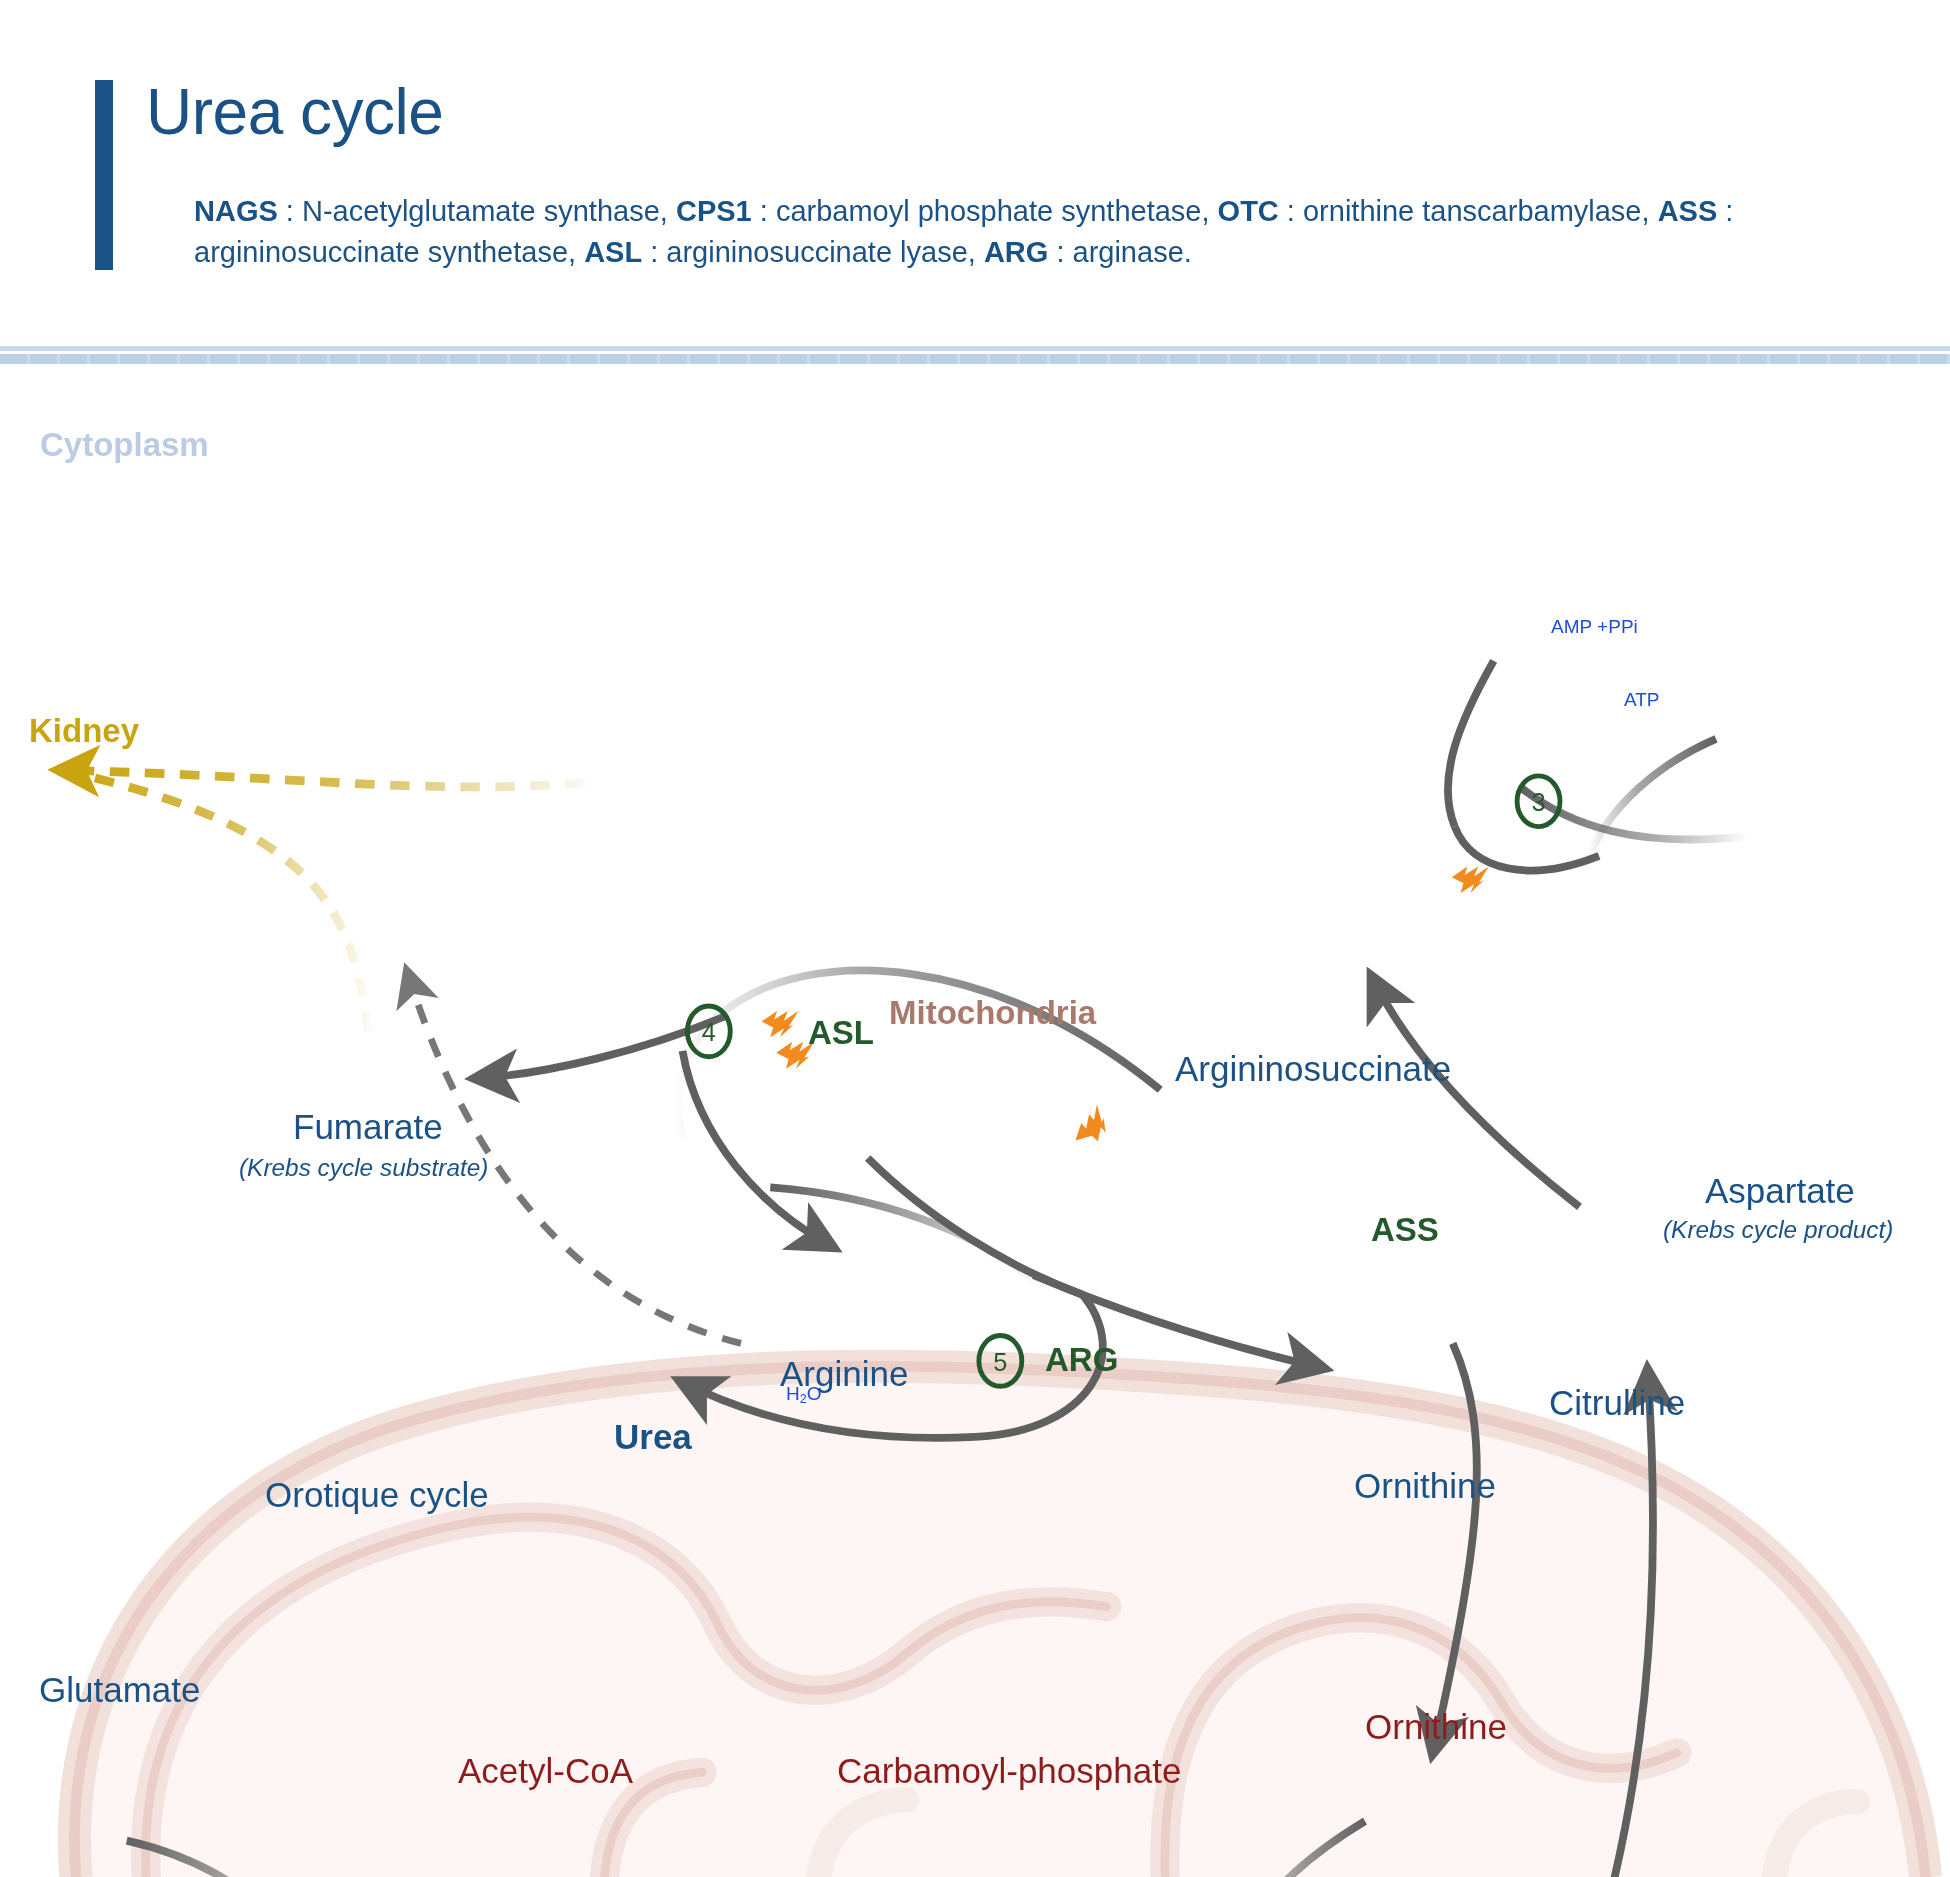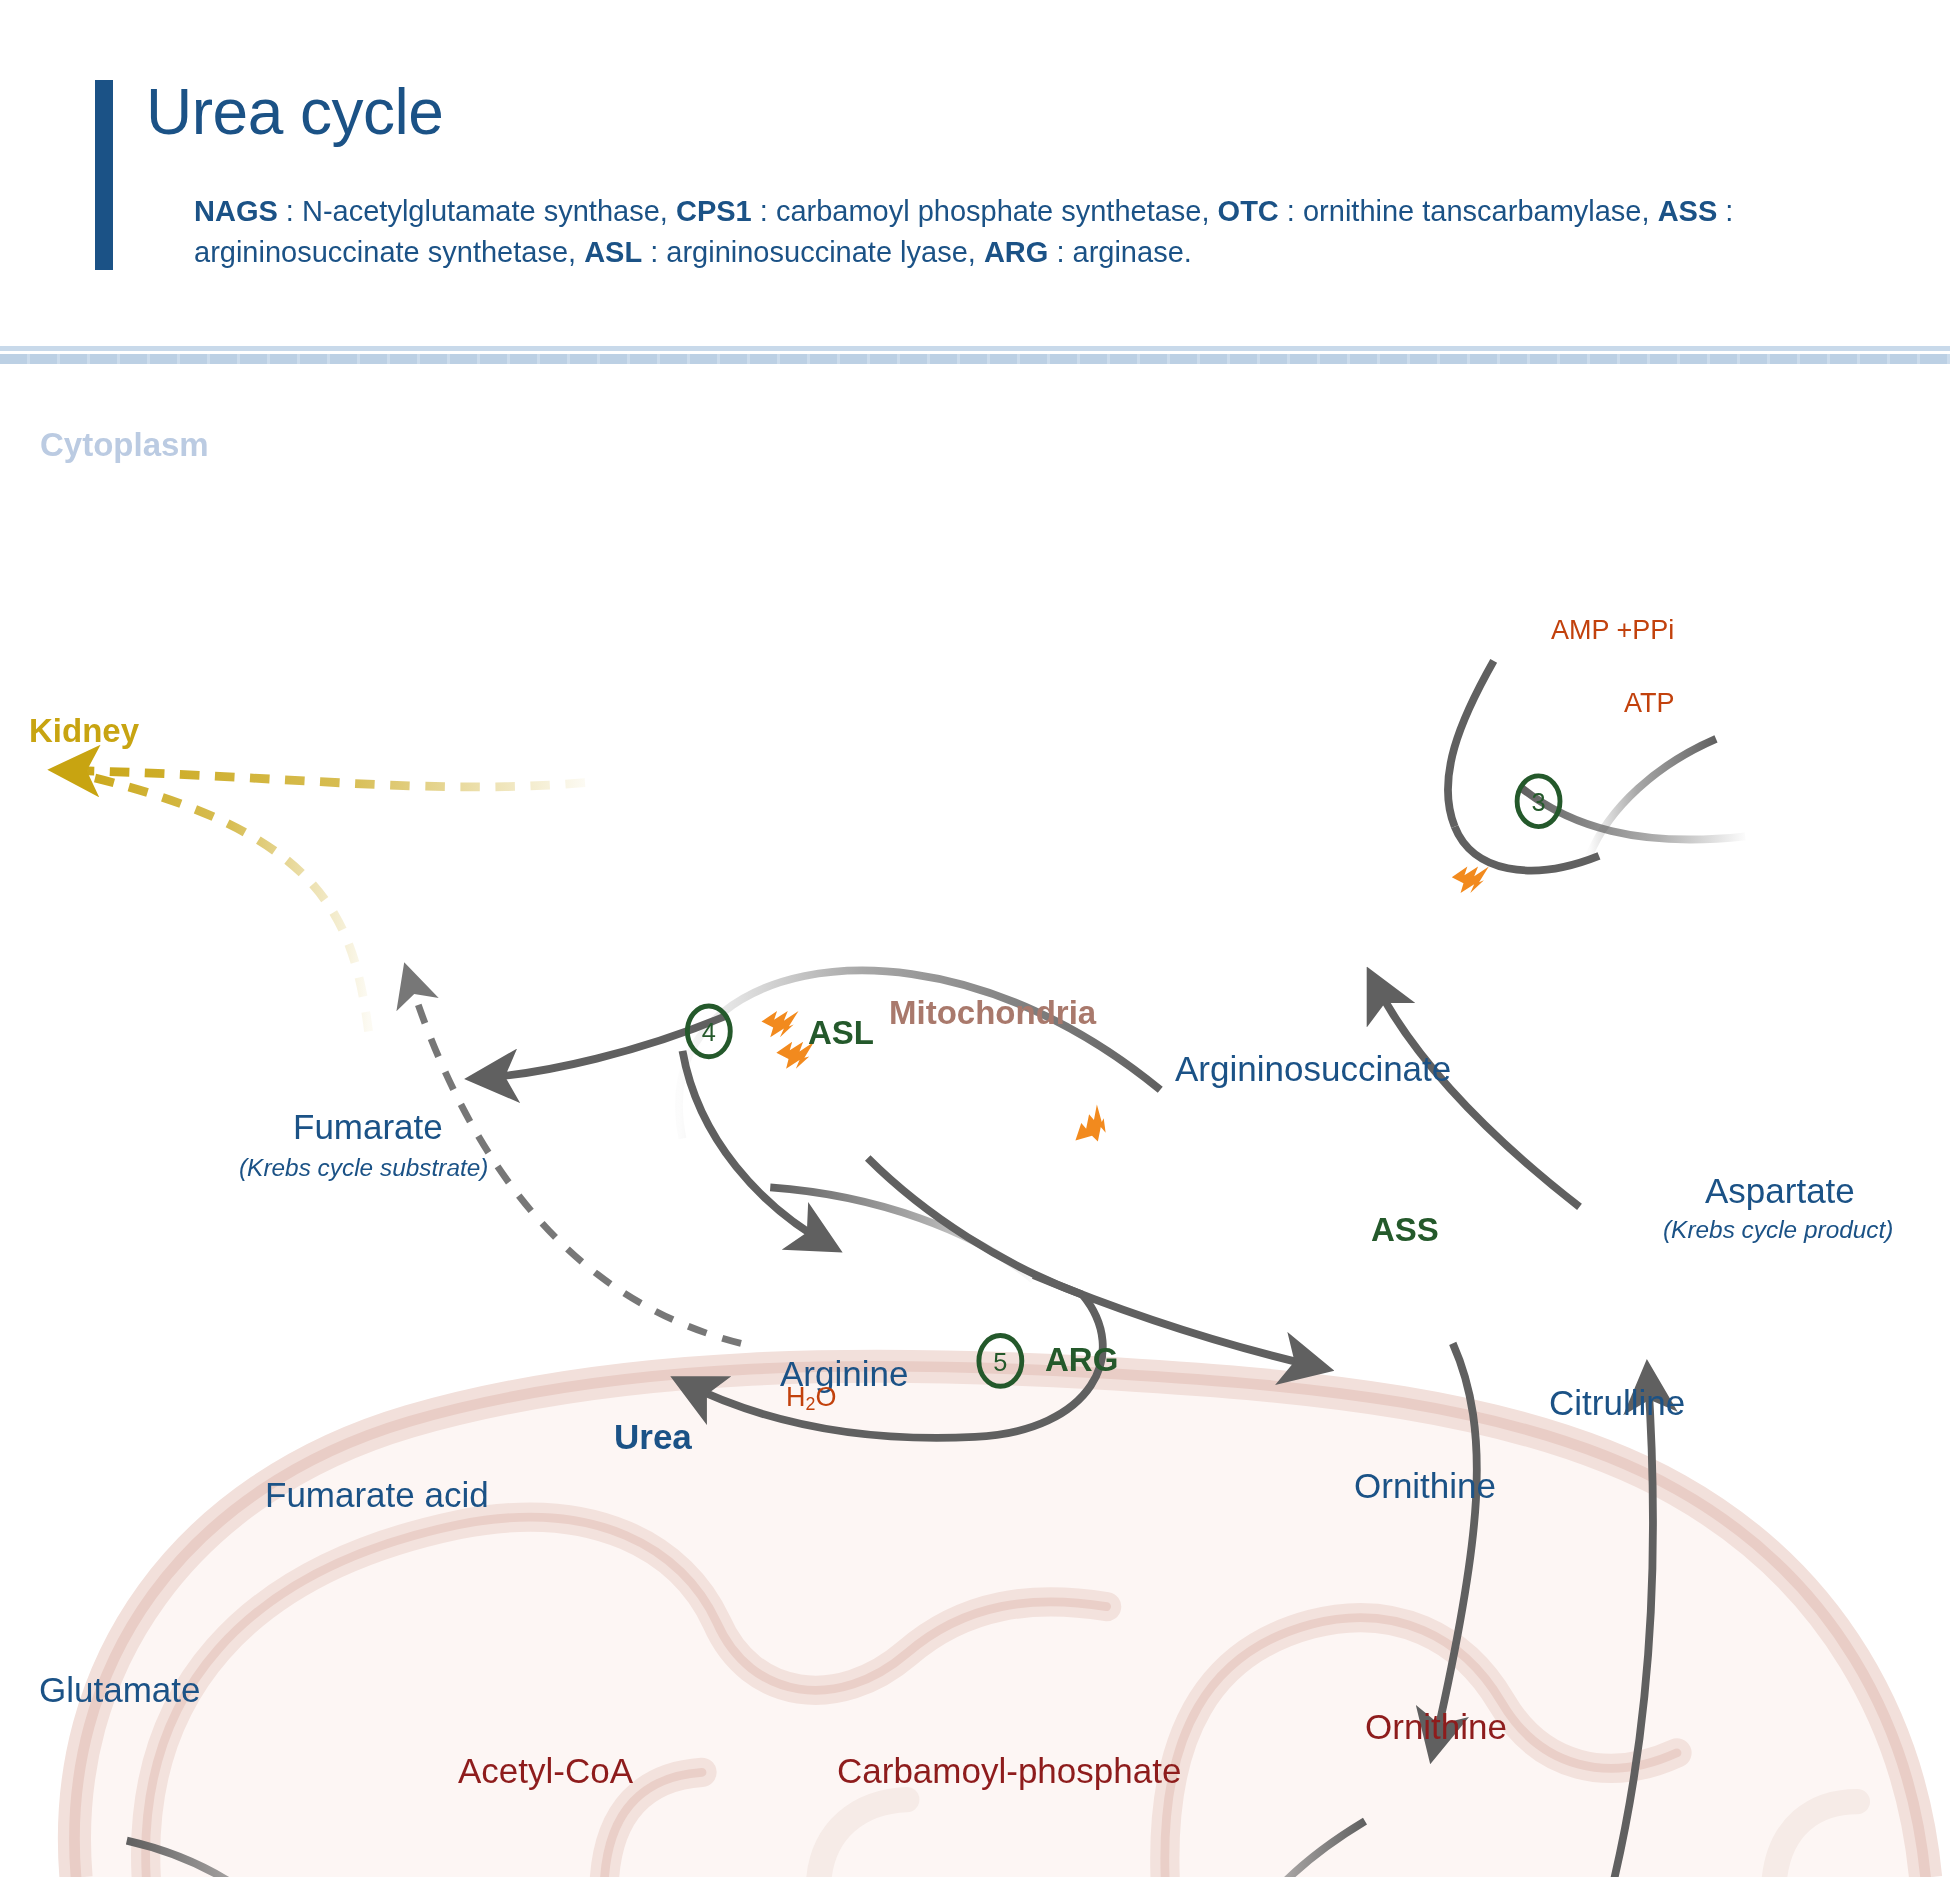--- a/index.html
+++ b/index.html
@@ -44,21 +44,21 @@
   .lbl { position: absolute; white-space: nowrap; line-height: 1; }
 
   .lbl-cytoplasm { font-size: 33px; font-weight: 700; color: #BBCBE2; }
   .lbl-mito      { font-size: 33px; font-weight: 700; color: #A9796C; }
   .lbl-kidney    { font-size: 33px; font-weight: 700; color: #C8A411; }
 
   .cyto-met  { font-size: 35px; font-weight: 400; color: #1B5286; }
   .cyto-bold { font-size: 35px; font-weight: 700; color: #1B5286; }
   .mito-met  { font-size: 35px; font-weight: 400; color: #8E1C1C; }
   .enz       { font-size: 33px; font-weight: 700; color: #24592B; }
-  .cofac     { font-size: 27px; font-weight: 400; color: #c2410c; }
+  .cofac     { font-size: 19px; font-weight: 400; color: #1d4ed8; }
   .sub-note  { font-size: 24.4px; font-style: italic; font-weight: 400; color: #1B5286; }
   sub { font-size: 0.66em; vertical-align: -0.22em; }
 </style>
 </head>
 <body>
 
 <div id="page">
 
   <div class="header">
     <div class="accent-bar"></div>
@@ -240,21 +240,21 @@
 
     <div class="lbl cyto-met" style="left:1175px; top:683px;">Argininosuccinate</div>
 
     <div class="lbl cyto-met" style="left:1705px; top:805px;">Aspartate</div>
     <div class="lbl sub-note" style="left:1663px; top:850px;">(Krebs cycle product)</div>
 
     <div class="lbl cyto-met" style="left:780px; top:988px;">Arginine</div>
 
     <div class="lbl cyto-bold" style="left:614px; top:1051px;">Urea</div>
 
-    <div class="lbl cyto-met" style="left:265px; top:1109px;">Fumarate acid</div>
+    <div class="lbl cyto-met" style="left:265px; top:1109px;">Orotique cycle</div>
 
     <div class="lbl cyto-met" style="left:1354px; top:1100px;">Ornithine</div>
 
     <div class="lbl cyto-met" style="left:1549px; top:1017px;">Citrulline</div>
 
     <div class="lbl cyto-met" style="left:39px; top:1304px;">Glutamate</div>
 
     <div class="lbl mito-met" style="left:458px; top:1385px;">Acetyl-CoA</div>
 
     <div class="lbl mito-met" style="left:837px; top:1385px;">Carbamoyl-phosphate</div>

